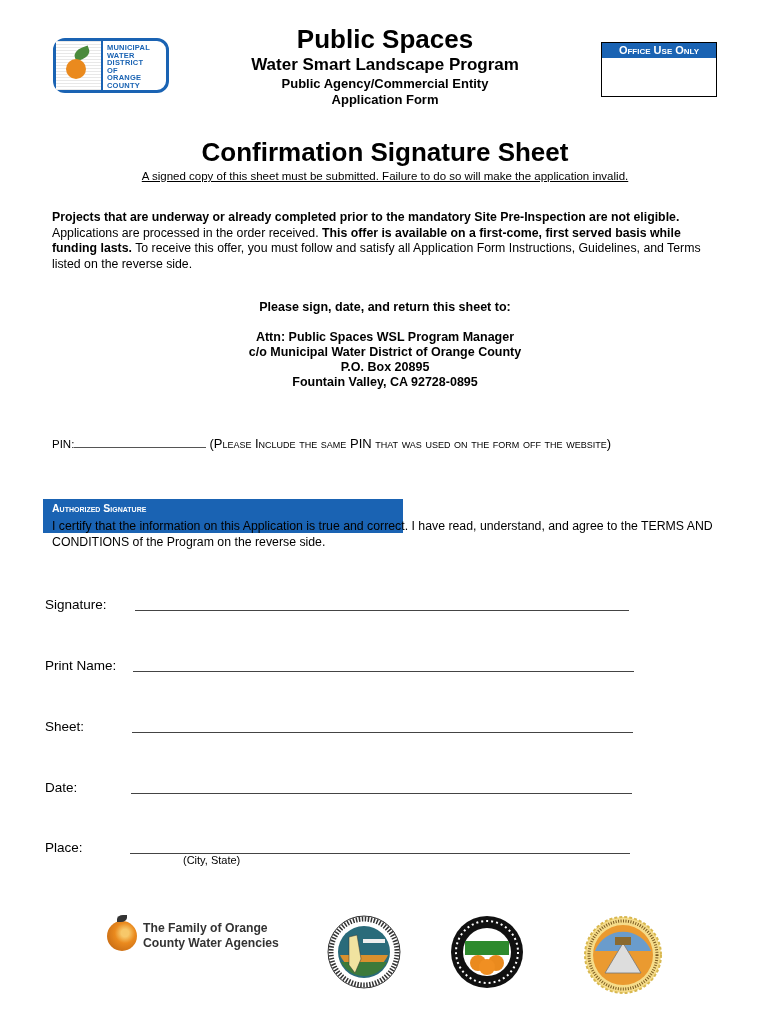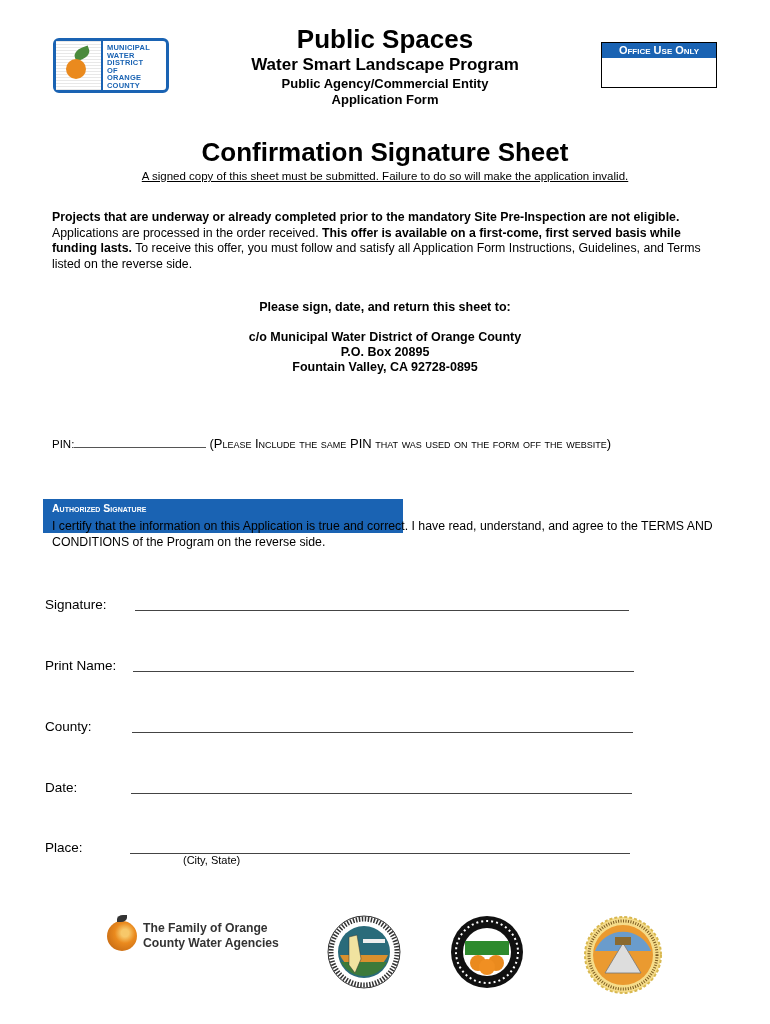--- a/index.html
+++ b/index.html
@@ -1,26 +1,26 @@
 <!DOCTYPE html>
 <html><head>
   <meta charset="utf-8">
   <style>
     html, body { margin:0; padding:0; background:#fff; }
     body { width:770px; height:1024px; position:relative; overflow:hidden; font-family:"Liberation Sans", sans-serif; color:#000; }
     .abs { position:absolute; }
     .center { text-align:center; }
     
-    .mwd-logo { left:53px; top:38px; width:116px; height:55px; border:3px solid #1a63b3; border-radius:6px; box-sizing:border-box; display:flex; background:#fff; }
+    .mwd-logo { left:53px; top:38px; width:116px; height:55px; border:3px solid #1a63b3; border-radius:12px; box-sizing:border-box; display:flex; background:#fff; }
     .mwd-left { width:45px; height:100%; border-right:2px solid #1a63b3; background:repeating-linear-gradient(#e8e8e8 0 1px,#fff 1px 3px); position:relative; }
     .mwd-orange { position:absolute; left:10px; top:18px; width:20px; height:20px; border-radius:50%; background:#ea8a1e; }
     .mwd-leaf { position:absolute; left:18px; top:7px; width:16px; height:11px; background:#4a8a3c; border-radius:60% 0 60% 0; transform:rotate(-20deg); }
     .mwd-text { font-size:7.5px; font-weight:bold; color:#1a63b3; line-height:7.5px; padding:3px 0 0 4px; letter-spacing:0.2px; }
     
-    .office { left:601px; top:42px; width:116px; height:46px; border:1px solid #000; box-sizing:border-box; }
+    .office { left:601px; top:42px; width:116px; height:55px; border:1px solid #000; box-sizing:border-box; }
     .office-head { background:#1a63b3; color:#fff; font-size:11px; font-weight:bold; text-align:center; height:15px; line-height:15px; font-variant:small-caps; }
     .office-body { height:38px; }
     .title-main { left:0; width:770px; top:24px; font-size:26px; font-weight:bold; }
     .title-sub { left:0; width:770px; top:55px; font-size:17px; font-weight:bold; }
     .title-sub2 { left:0; width:770px; top:76px; font-size:13px; font-weight:bold; line-height:16px;text-align:center; }
     .sheet-title { left:0; width:770px; top:137px; font-size:26px; font-weight:bold; }
     .sheet-note { left:0; width:770px; top:170px; font-size:11.5px; text-decoration:underline; }
     .para { left:52px; top:210px; width:670px; font-size:12.3px; line-height:15.5px; }
     .return { left:0; width:770px; top:300px; font-size:12.5px; font-weight:bold; line-height:15px; }
     .pin { left:52px; top:436px; font-size:11.5px; white-space:nowrap; }
@@ -71,39 +71,40 @@
 <div class="abs center sheet-title">Confirmation Signature Sheet</div>
 <div class="abs center sheet-note">A signed copy of this sheet must be submitted.  Failure to do so will make the application invalid.</div>
 
 <div class="abs para">
   <b>Projects that are underway or already completed prior to the mandatory Site Pre-Inspection are not eligible.</b><span> Applications are processed in the order received.  </span><b>This offer is available on a first-come, first served basis while funding lasts.</b><span>  To receive this offer, you must follow and satisfy all Application Form Instructions, Guidelines, and Terms listed on the reverse side.</span>
 </div>
 
 <div class="abs center return">
   <div>Please sign, date, and return this sheet to:</div>
   <div style="height:15px"></div>
+  <div>Attn: Public Spaces WSL Program Manager</div>
   <div>c/o Municipal Water District of Orange County</div>
   <div>P.O. Box 20895</div>
   <div>Fountain Valley, CA 92728-0895</div>
 </div>
 
 <div class="abs pin">
   <span>PIN:</span><span class="pin-line"></span><span class="pin-note">(Please Include the same PIN that was used on the form off the website)</span>
 </div>
 
 <div class="abs auth-bar">Authorized Signature</div>
 <div class="abs certify">I certify that the information on this Application is true and correct.  I have read, understand, and agree to the TERMS AND CONDITIONS of the Program on the reverse side.</div>
 
 <div class="abs field-label" style="top:597px">Signature:</div>
 <div class="abs field-line" style="left:135px; top:610px; width:494px;"></div>
 
 <div class="abs field-label" style="top:658px">Print Name:</div>
 <div class="abs field-line" style="left:133px; top:671px; width:501px;"></div>
 
-<div class="abs field-label" style="top:719px">County:</div>
+<div class="abs field-label" style="top:719px">Sheet:</div>
 <div class="abs field-line" style="left:132px; top:732px; width:501px;"></div>
 
 <div class="abs field-label" style="top:780px">Date:</div>
 <div class="abs field-line" style="left:131px; top:793px; width:501px;"></div>
 
 <div class="abs field-label" style="top:840px">Place:</div>
 <div class="abs field-line" style="left:130px; top:853px; width:500px;"></div>
 <div class="abs city-state">(City, State)</div>
 
 <div class="abs fam">

